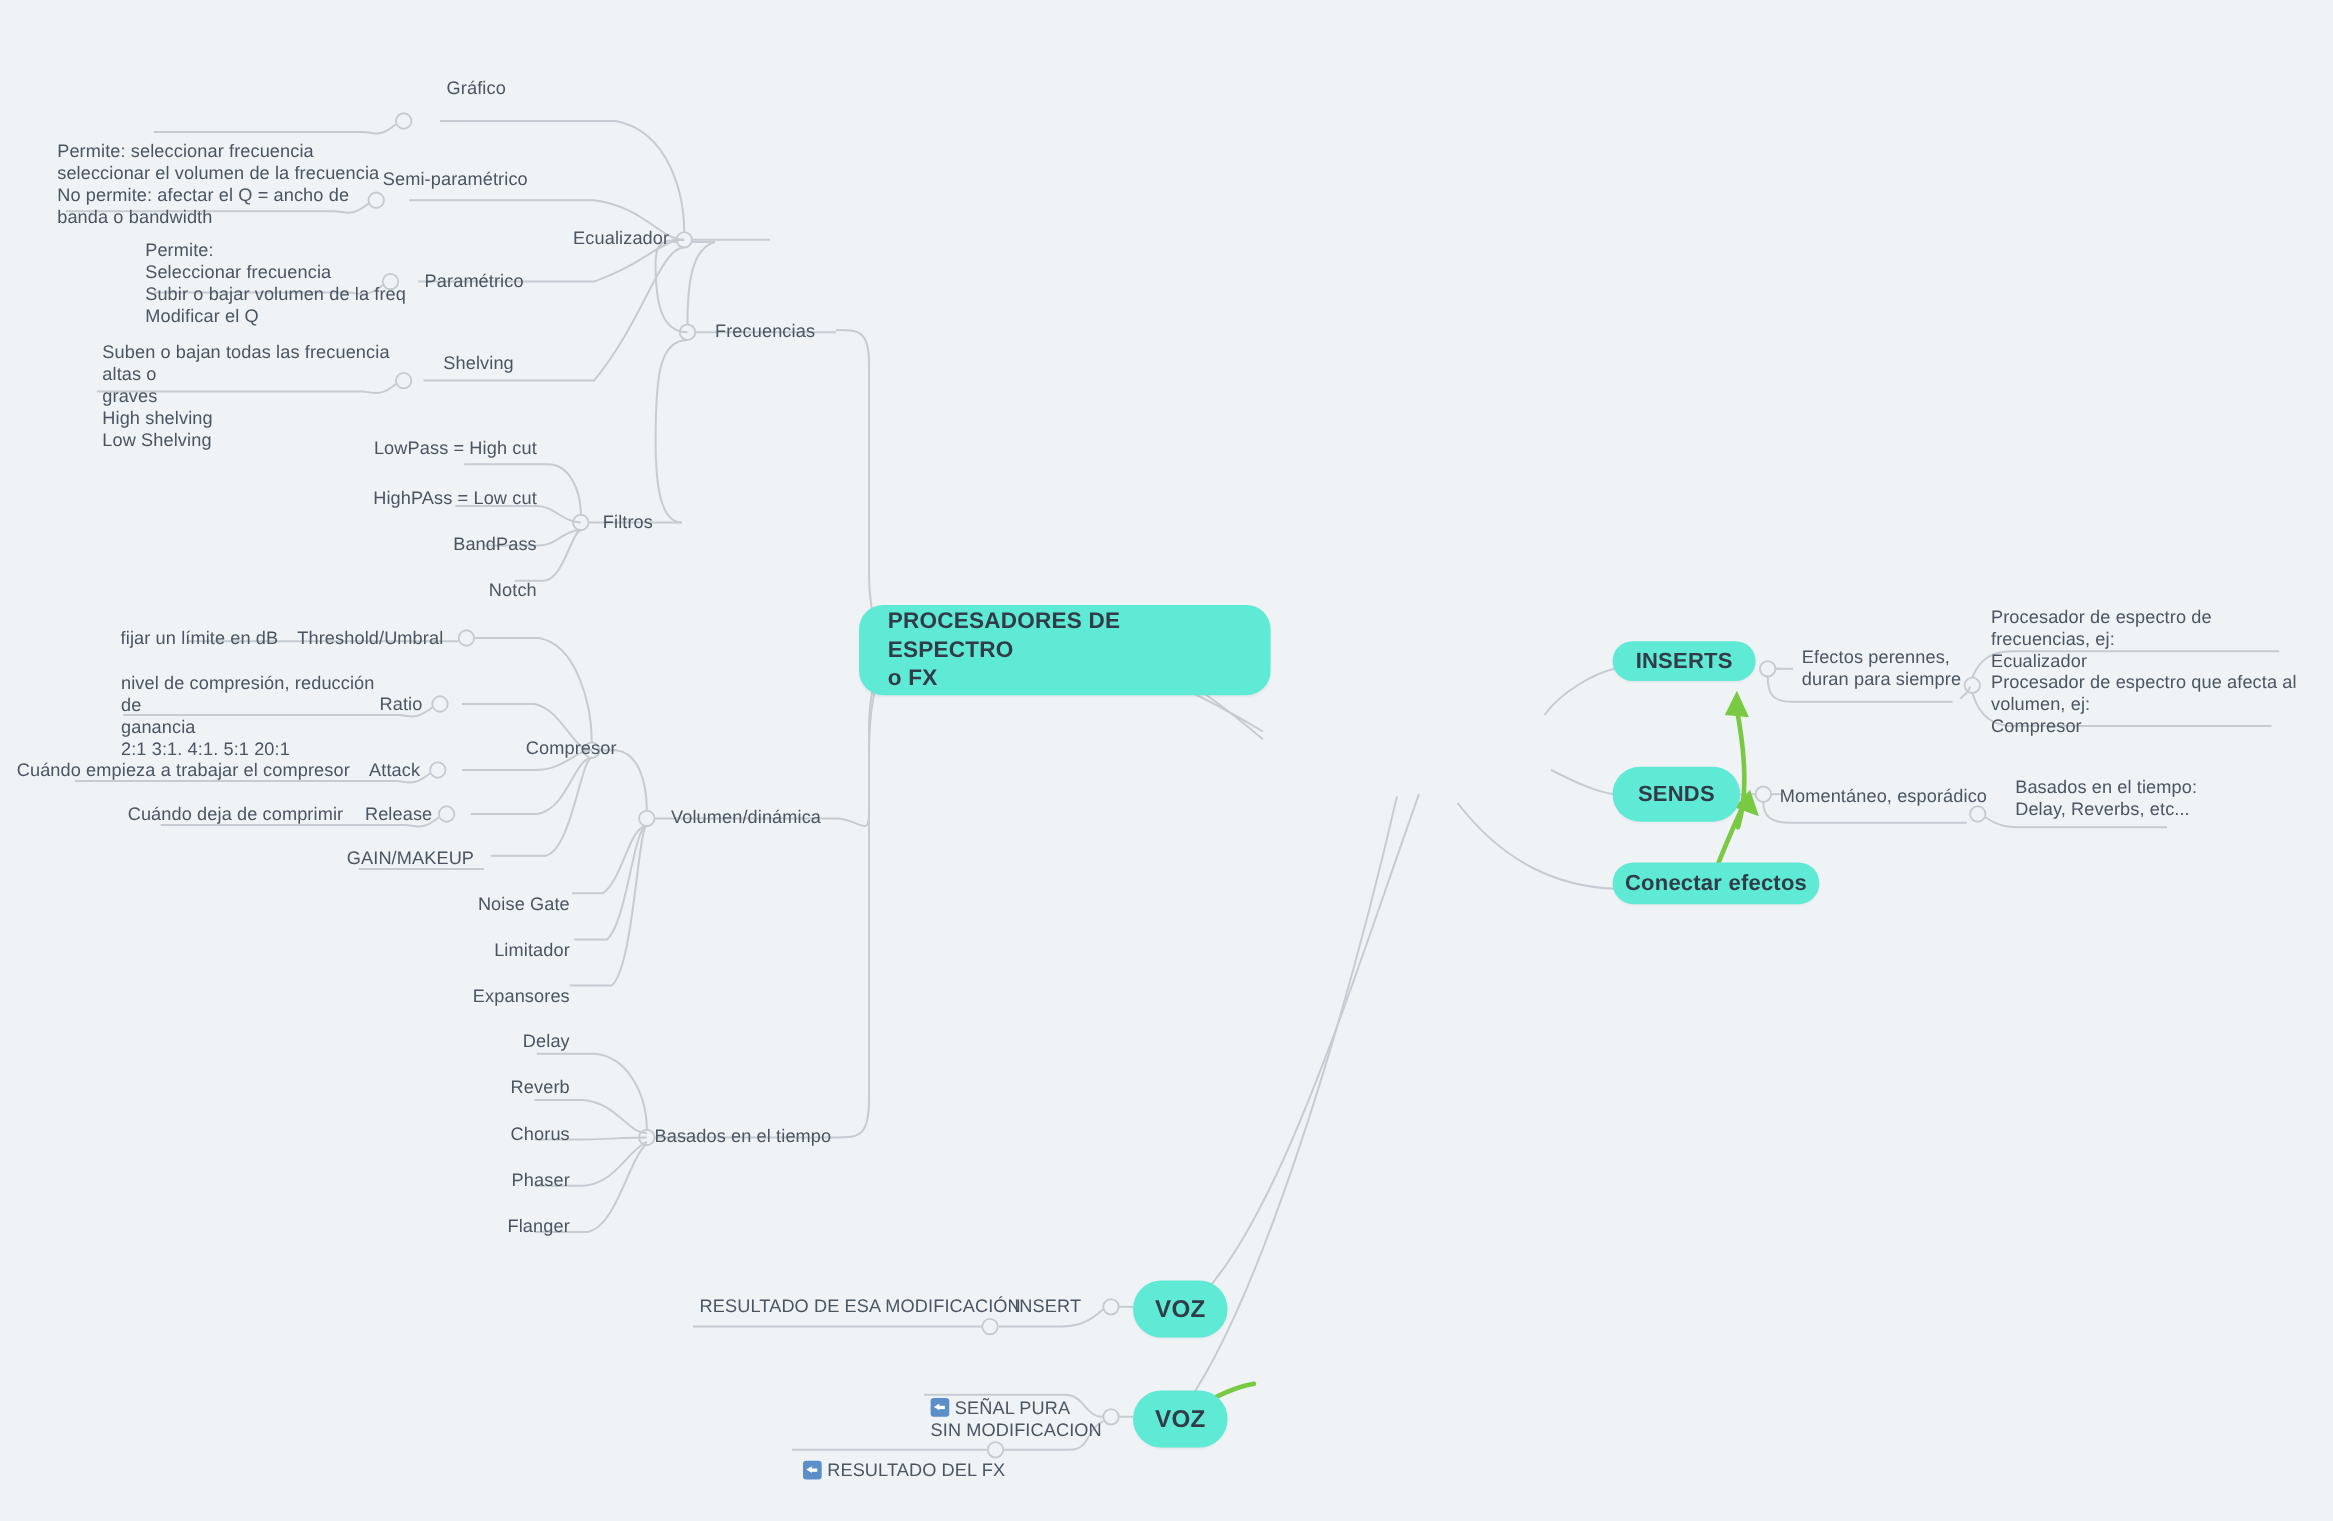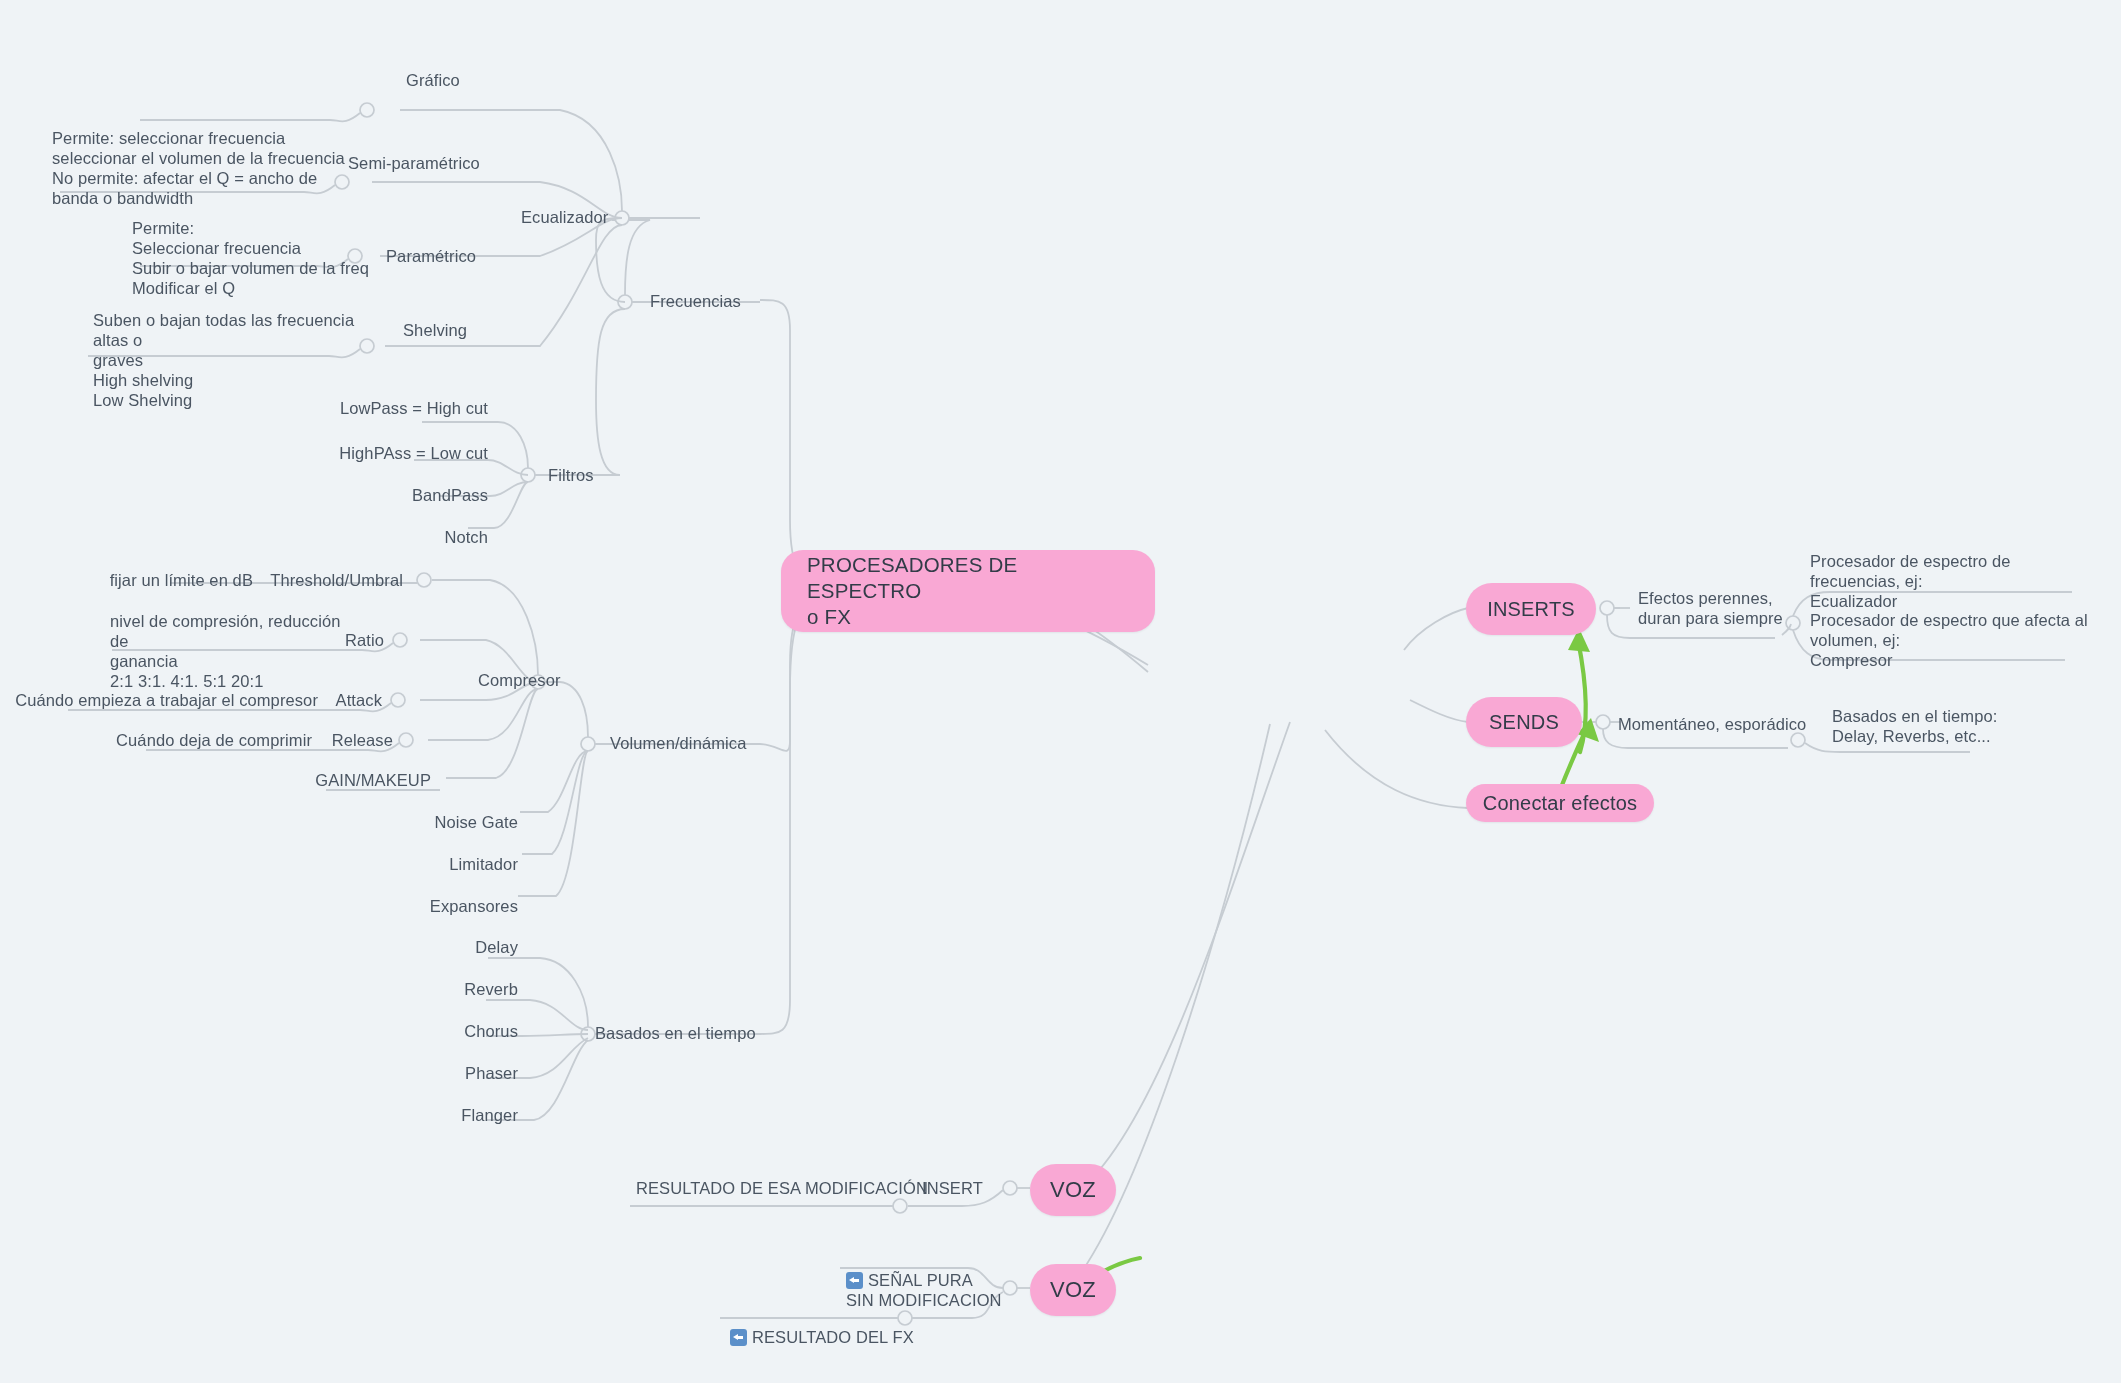--- a/index.html
+++ b/index.html
@@ -19,27 +19,27 @@
     line-height:20px;
     color:#4a5562;
     white-space:pre-line;
     letter-spacing:0.1px;
   }
   .lbl.r{text-align:right;}
   .lbl.l{text-align:left;}
 
   .pill{
     position:absolute;
-    background:#f9a8d4;
+    background:#5eead4;
     border-radius:26px;
     box-shadow:0 1px 2px rgba(40,50,65,.07);
     display:flex;
     align-items:center;
     justify-content:center;
-    font-weight:normal;
+    font-weight:bold;
     color:#323c48;
     letter-spacing:.2px;
   }
   .pill.master{
     background:#4fbdf5;
     color:#ffffff;
     font-weight:normal;
     font-size:29px;
     border-radius:34px;
     box-shadow:none;
@@ -225,21 +225,21 @@
   </svg>
 
 
   <div class="pill big" style="left:781px;top:550px;width:322px;height:82px;">
     <span>
       <span>PROCESADORES DE ESPECTRO</span><br>
       <span>o FX</span>
     </span>
   </div>
 
-  <div class="pill med" style="left:1466px;top:583px;width:130px;height:52px;">
+  <div class="pill med" style="left:1466px;top:583px;width:130px;height:36px;">
     <span>INSERTS</span>
   </div>
 
   <div class="pill med" style="left:1466px;top:697px;width:116px;height:50px;">
     <span>SENDS</span>
   </div>
 
   <div class="pill med" style="left:1466px;top:784px;width:188px;height:38px;">
     <span>Conectar efectos</span>
   </div>

